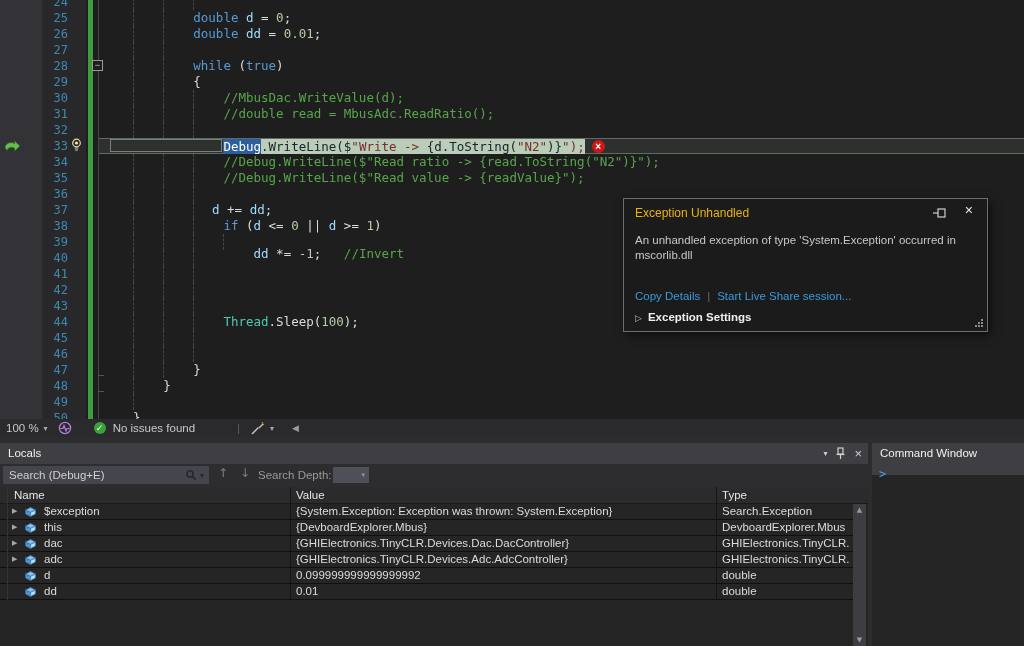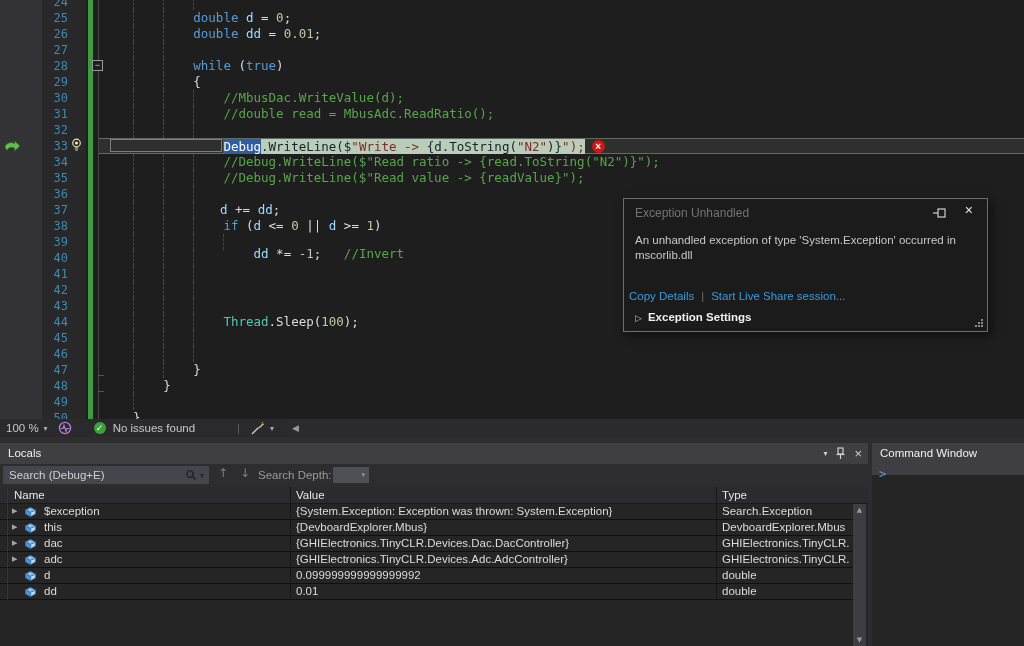--- a/index.html
+++ b/index.html
@@ -43,26 +43,26 @@
        text-align:center;font-family:"DejaVu Sans",sans-serif;}
   .vdiv{color:#5A5A5A;margin:0 10px;}
   .hsb-track{flex:1;height:18px;background:#2B2B2E;display:flex;align-items:center;margin-left:14px;}
   .hsb-left{font-family:"DejaVu Sans",sans-serif;font-size:9px;color:#9A9A9A;margin-left:4px;}
   
   #botbase{position:absolute;left:0;top:437px;width:1024px;height:209px;background:#2D2D30;}
   
   #xpopup{position:absolute;left:623px;top:198px;width:365px;height:134px;background:#1B1B1C;
           border:1px solid #6E6E6E;box-sizing:border-box;z-index:10;box-shadow:3px 3px 9px rgba(0,0,0,.55);
           font-size:11.5px;color:#C8C8C8;}
-  #xpopup .ttl{position:absolute;left:11px;top:7px;font-size:12px;color:#737373;}
+  #xpopup .ttl{position:absolute;left:11px;top:7px;font-size:12px;color:#eab308;}
   #xpopup .pin{position:absolute;right:40px;top:8px;} #xpopup .cls{position:absolute;right:14px;top:4px;
           color:#E8E8E8;font-size:14px;line-height:14px;}
   #xpopup .msg{position:absolute;left:11px;top:34px;width:340px;line-height:15px;}
   #xpopup .lnk{color:#3A9BDC;} 
-  #xpopup .links{position:absolute;left:5px;top:91px;}
+  #xpopup .links{position:absolute;left:11px;top:91px;}
   #xpopup .ldiv{color:#6A6A6A;margin:0 7px;}
   #xpopup .settings{position:absolute;left:11px;top:112px;color:#F0F0F0;font-weight:600;}
   #xpopup .settings .arr{font-family:"DejaVu Sans",sans-serif;font-weight:400;color:#C0C0C0;font-size:9px;margin-right:6px;}
   #xpopup .grip{position:absolute;right:3px;bottom:3px;}
   
   #locals{position:absolute;left:0;top:443px;width:868px;height:203px;background:#252526;overflow:hidden;}
   .ptitle{position:absolute;left:0;top:0;right:0;height:32px;background:#3E3E43;color:#F1F1F1;
           font-size:11.5px;line-height:21px;}
   .ptitle .cap{margin-left:8px;}
   .ticons{position:absolute;right:6px;top:0;height:21px;display:flex;align-items:center;gap:9px;color:#D0D0D0;}
@@ -205,21 +205,21 @@
         </div>
         <div class="crow" style="top: 186px;">
           <i class="guide" style="left: 133px;"></i>
           <i class="guide" style="left: 163px;"></i>
           <i class="guide" style="left: 193px;"></i>
         </div>
         <div class="crow" style="top: 202px;">
           <i class="guide" style="left: 133px;"></i>
           <i class="guide" style="left: 163px;"></i>
           <i class="guide" style="left: 193px;"></i>
-          <span class="ctext" style="left: 220px;"><span class="t-vr">d</span><span class="t-pl"> += </span><span class="t-vr">dd</span><span class="t-pl">;</span></span>
+          <span class="ctext" style="left: 212px;"><span class="t-vr">d</span><span class="t-pl"> += </span><span class="t-vr">dd</span><span class="t-pl">;</span></span>
         </div>
         <div class="crow" style="top: 218px;">
           <i class="guide" style="left: 133px;"></i>
           <i class="guide" style="left: 163px;"></i>
           <i class="guide" style="left: 193px;"></i>
           <span class="ctext" style="left: 223.416px;"><span class="t-kw">if</span><span class="t-pl"> (</span><span class="t-vr">d</span><span class="t-pl"> &lt;= </span><span class="t-nm">0</span><span class="t-pl"> || </span><span class="t-vr">d</span><span class="t-pl"> &gt;= </span><span class="t-nm">1</span><span class="t-pl">)</span></span>
         </div>
         <div class="crow" style="top: 234px;">
           <i class="guide" style="left: 133px;"></i>
           <i class="guide" style="left: 163px;"></i>

